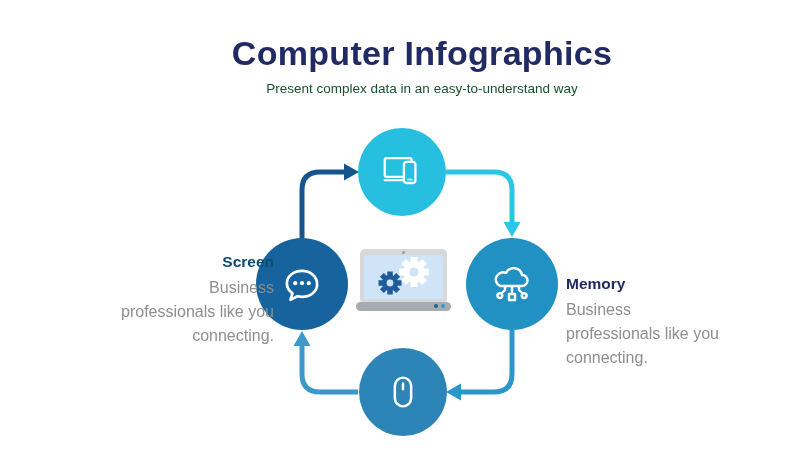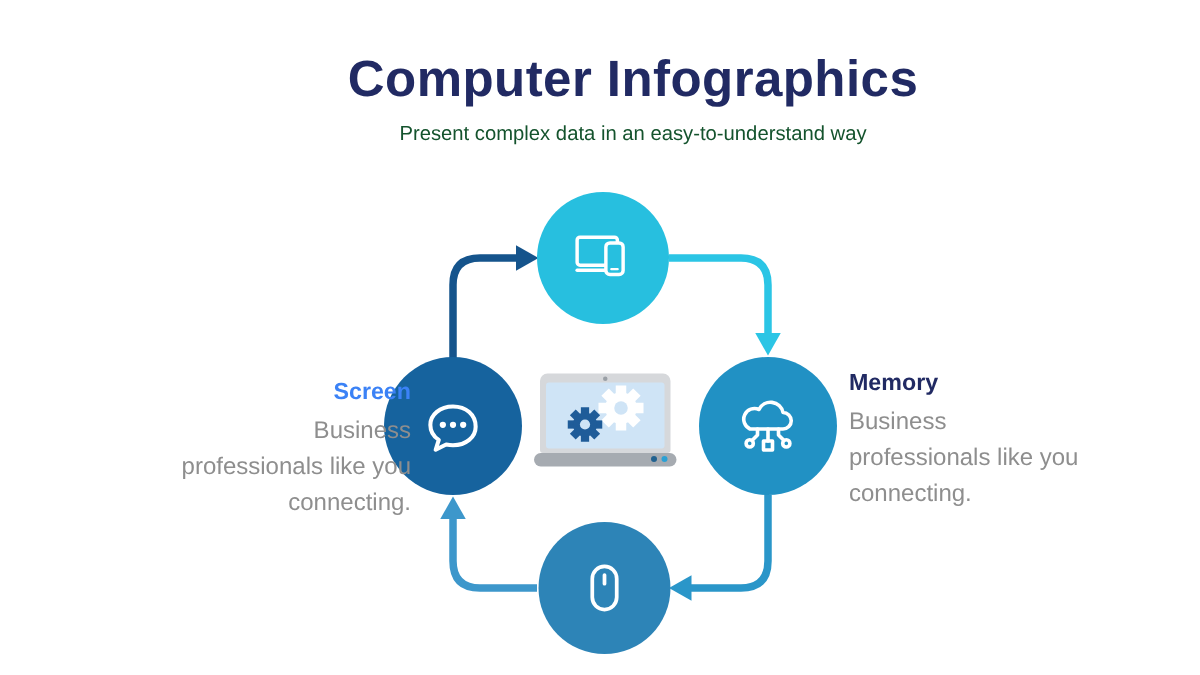--- a/index.html
+++ b/index.html
@@ -116,22 +116,22 @@
         </g>
       </svg>
     </div>
   </div>
   <div class="laptop-base">
     <div class="base-dot base-dot-1"></div>
     <div class="base-dot base-dot-2"></div>
   </div>
 
   <div class="callout callout-left">
-    <p class="callout-title" style="color: #3b82f6;">Screen</p>
+    <p class="callout-title" style="color: #0c4a6e;">Screen</p>
     <p class="callout-desc" style="color: rgb(142, 142, 142);">Business professionals like you connecting.</p>
   </div>
 
   <div class="callout callout-right">
-    <p class="callout-title" style="color: rgb(33, 42, 99);">Memory</p>
+    <p class="callout-title" style="color: rgb(33, 42, 99); margin-top: 28px;">Memory</p>
     <p class="callout-desc" style="color: rgb(142, 142, 142);">Business professionals like you connecting.</p>
   </div>
 
 </div>
 
 </body></html>

